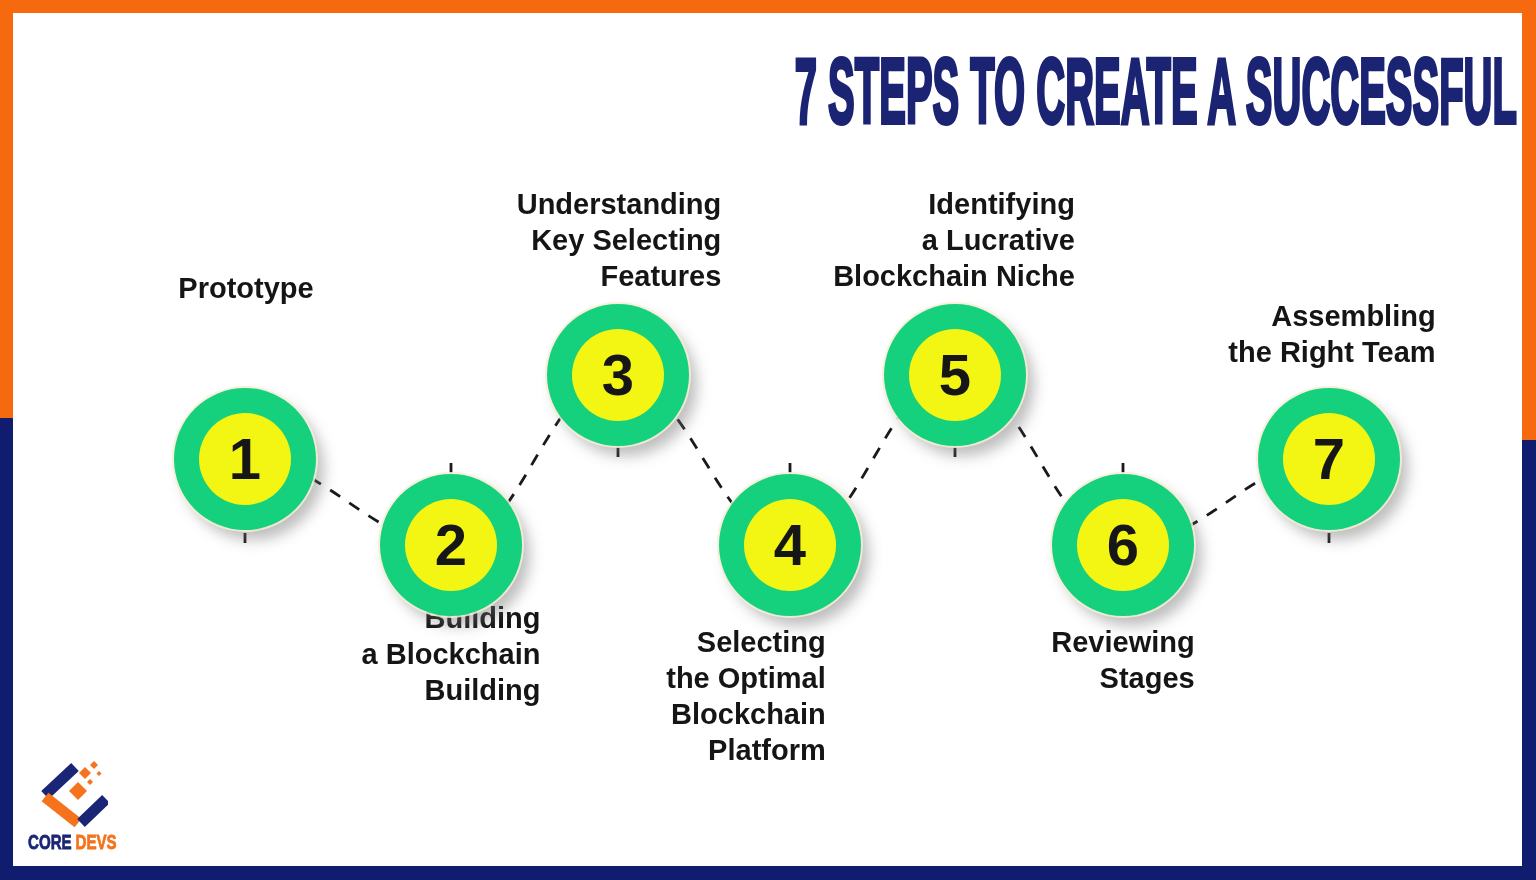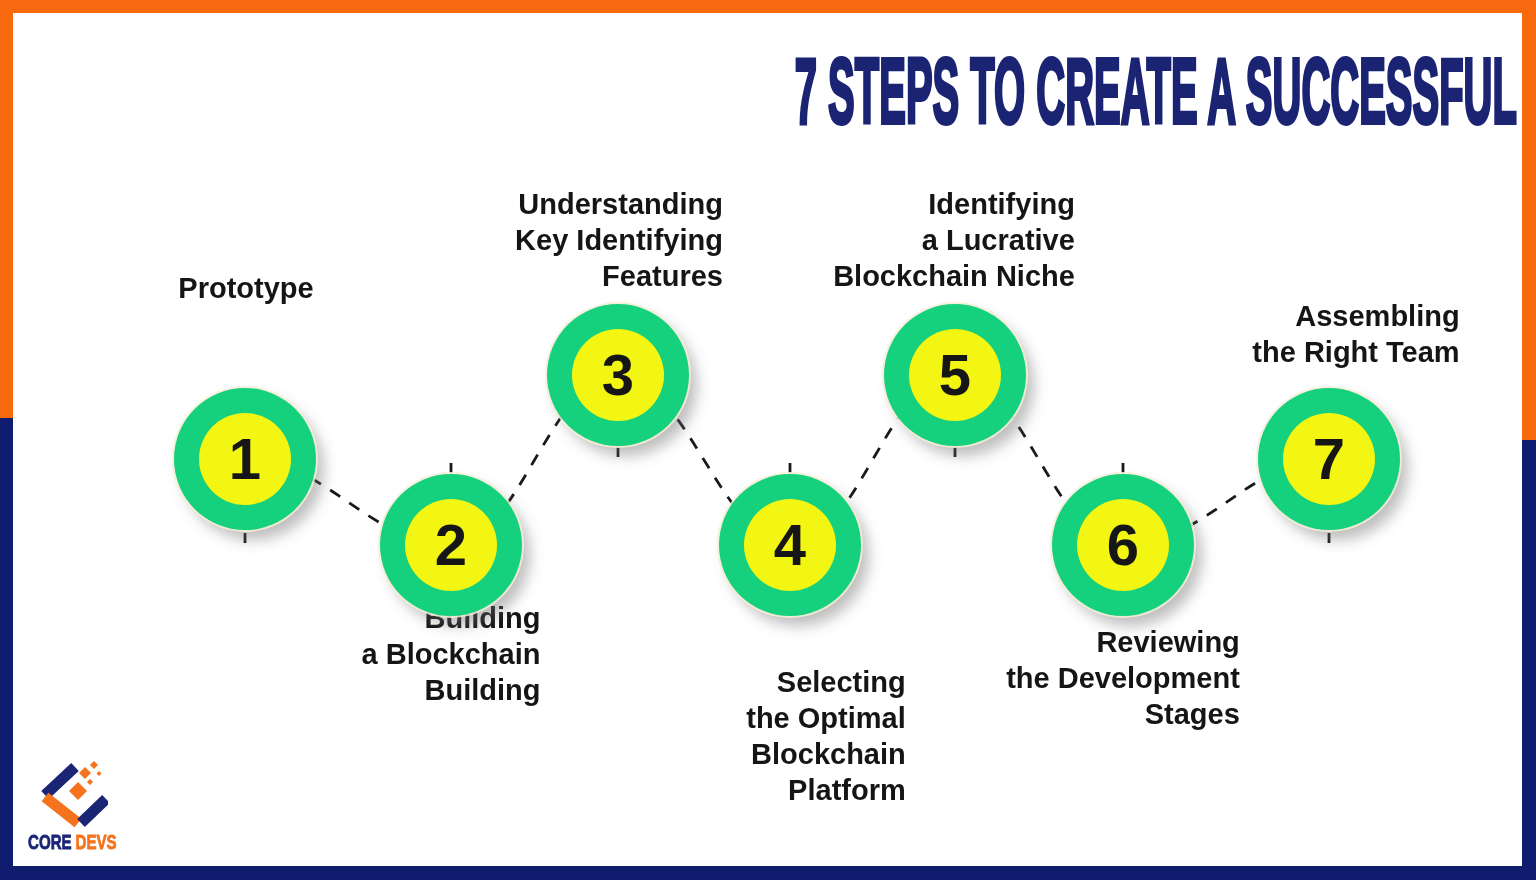--- a/index.html
+++ b/index.html
@@ -114,47 +114,46 @@
       <line x1="1123" y1="463" x2="1123" y2="473"></line>
       <line x1="1329" y1="533" x2="1329" y2="543"></line>
     </g>
   </svg>
 
   <div class="lbl" style="left:246px;top:270px;">
     <span>Prototype</span>
   </div>
   <div class="lbl" style="left:619px;top:186px;">
     <span>Understanding</span>
-    <span>Key Identifying</span>
+    <span>Key Selecting</span>
     <span>Features</span>
   </div>
   <div class="lbl" style="left:954px;top:186px;">
     <span>Identifying</span>
     <span>a Lucrative</span>
     <span>Blockchain Niche</span>
   </div>
-  <div class="lbl" style="left:1332px;top:298px;margin-left:24px;">
+  <div class="lbl" style="left:1332px;top:298px;">
     <span>Assembling</span>
     <span>the Right Team</span>
   </div>
 
   <div class="lbl" style="left:451px;top:600px;">
     <span>Building</span>
     <span>a Blockchain</span>
     <span>Building</span>
   </div>
-  <div class="lbl" style="left:826px;top:624px;margin-top:40px;">
+  <div class="lbl" style="left:746px;top:624px;">
     <span>Selecting</span>
     <span>the Optimal</span>
     <span>Blockchain</span>
     <span>Platform</span>
   </div>
   <div class="lbl" style="left:1123px;top:624px;">
     <span>Reviewing</span>
-    <span>the Development</span>
     <span>Stages</span>
   </div>
 
   <div class="circle" style="left:174px;top:388px;">
     <div class="inner">
       <span class="num">1</span>
     </div>
   </div>
   <div class="circle" style="left:380px;top:474px;">
     <div class="inner">

